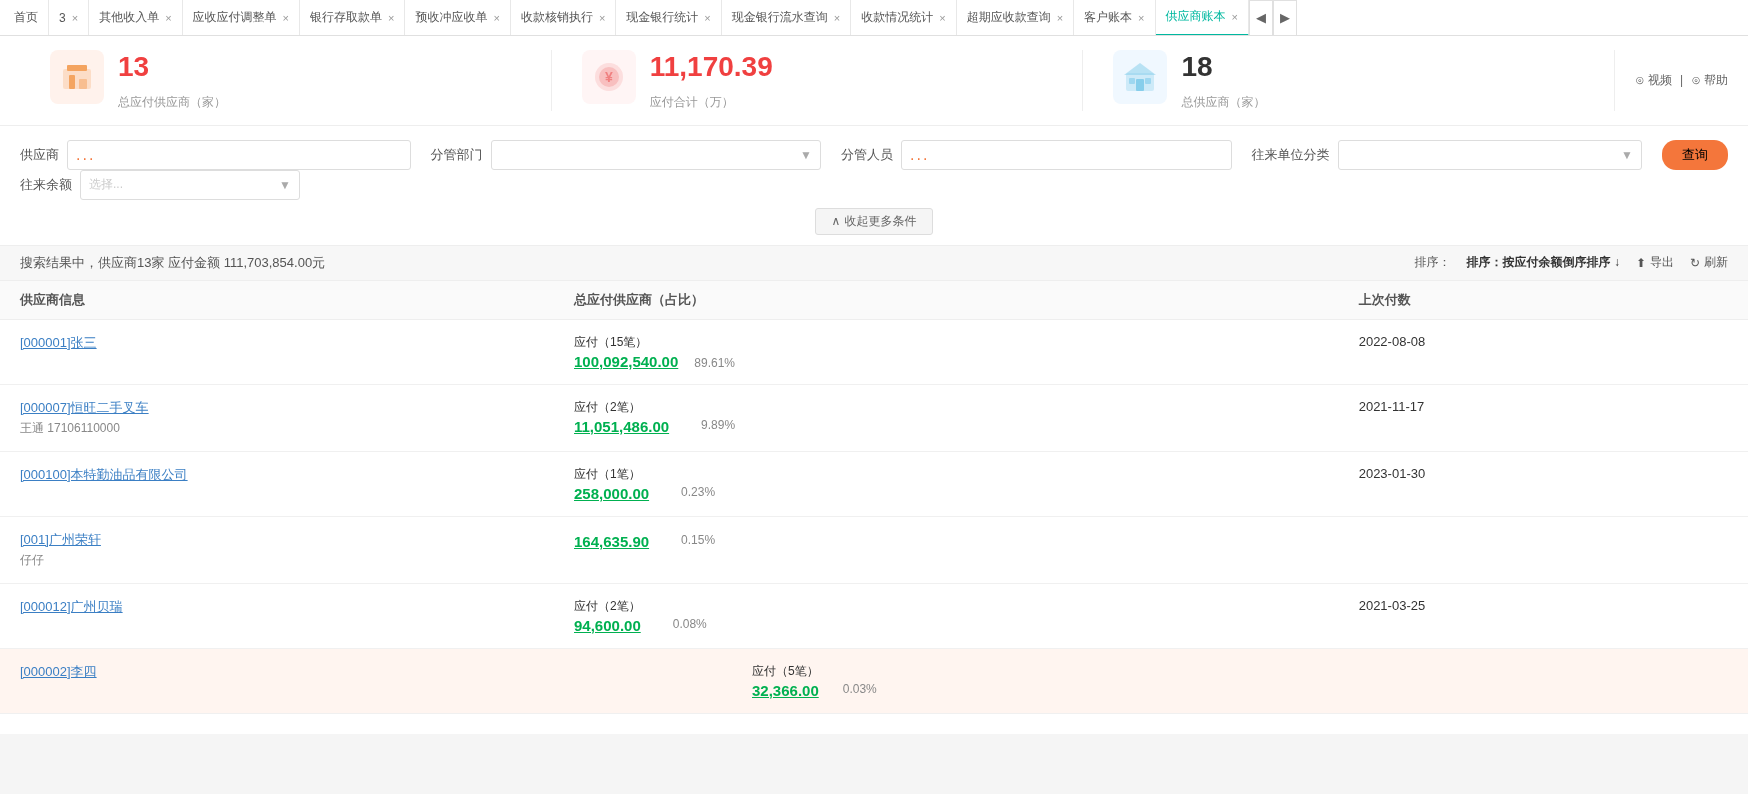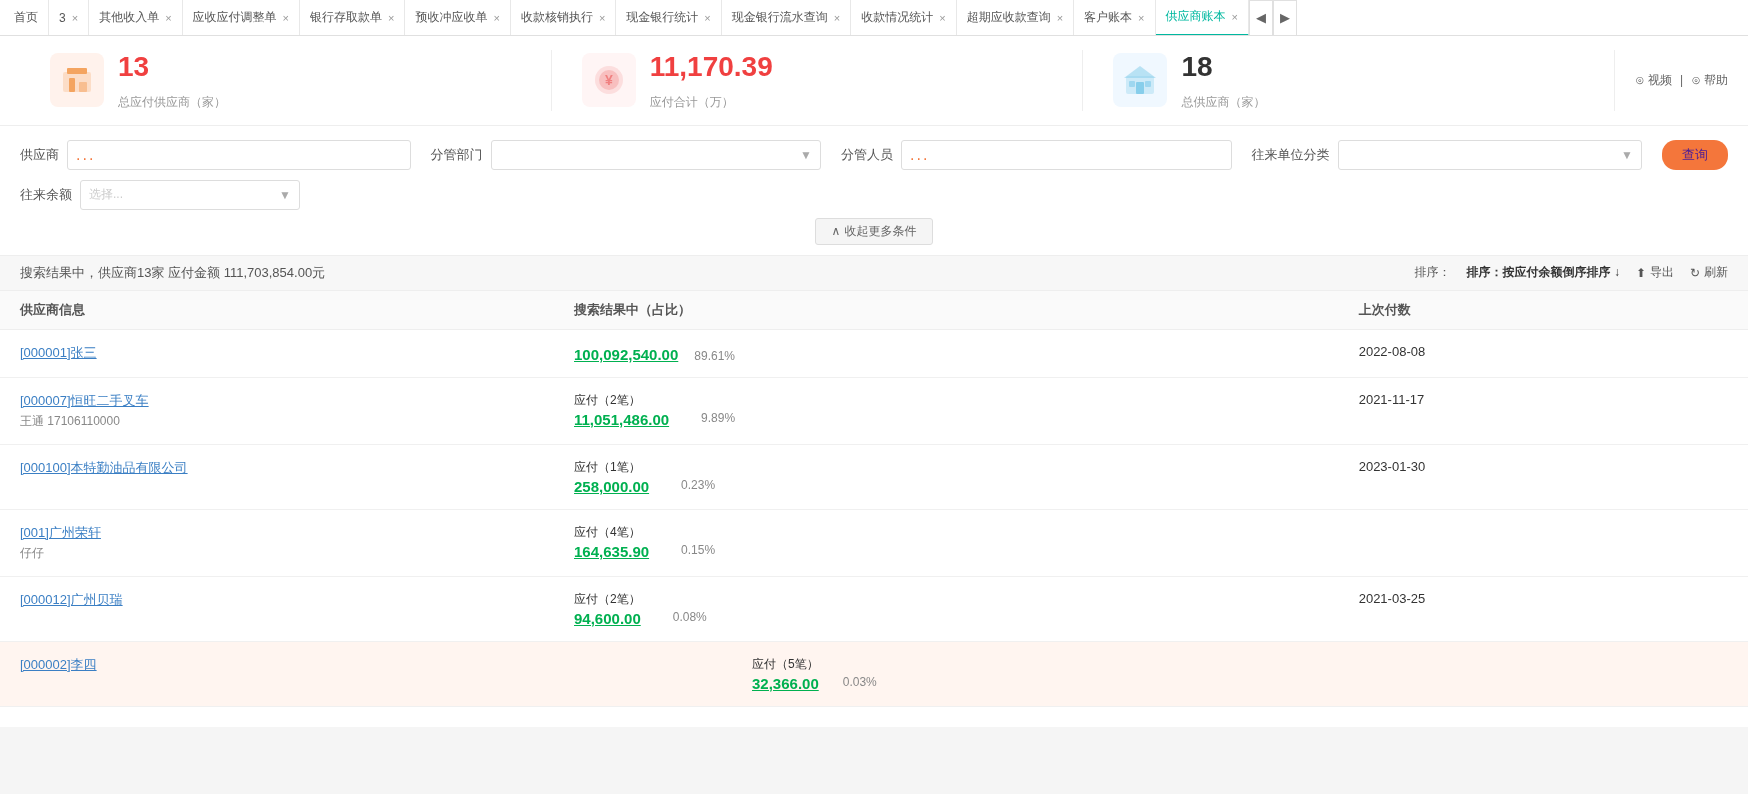--- a/index.html
+++ b/index.html
@@ -36,21 +36,21 @@
     .summary-bar {
       display: flex;
       background: #fff;
       padding: 14px 20px;
       gap: 0;
       border-bottom: 1px solid #eee;
       align-items: center;
     }
     .summary-card {
       display: flex;
-      align-items: center;
+      align-items: flex-start;
       flex: 1;
       border-right: 1px solid #eee;
       padding: 0 30px;
       gap: 14px;
     }
     .summary-card:last-child { border-right: none; }
     .summary-icon {
       width: 54px;
       height: 54px;
       display: flex;
@@ -88,21 +88,20 @@
     
     .filter-area {
       background: #fff;
       padding: 14px 20px 10px 20px;
       border-bottom: 1px solid #eee;
     }
     .filter-row {
       display: flex;
       align-items: center;
       gap: 20px;
-      margin-bottom: 10px;
       flex-wrap: wrap;
     }
     .filter-item {
       display: flex;
       align-items: center;
       gap: 8px;
       flex: 1;
       min-width: 200px;
     }
     .filter-label { font-size: 13px; color: #555; white-space: nowrap; }
@@ -117,21 +116,21 @@
       display: flex;
       align-items: center;
       justify-content: space-between;
       cursor: pointer;
       background: #fff;
     }
     .filter-input .dots { color: #f4763b; font-size: 16px; letter-spacing: 2px; }
     .filter-input .arrow-down { color: #aaa; font-size: 12px; }
     .filter-btn-search {
       background: #f4763b;
-      color: #4c1d95;
+      color: #000000;
       border: none;
       border-radius: 14px;
       padding: 6px 20px;
       font-size: 13px;
       cursor: pointer;
       white-space: nowrap;
     }
     .filter-row-2 {
       display: flex;
       align-items: center;
@@ -403,29 +402,30 @@
     <div class="action-btn">
       <span>↻</span>
       <span>刷新</span>
     </div>
   </div>
 </div>
 
 <div class="table-area">
   <div class="table-header">
     <div class="col-supplier-info">供应商信息</div>
-    <div class="col-trans-info">搜索结果中（占比）</div>
+    <div class="col-trans-info">总应付供应商（占比）</div>
     <div class="col-last-pay">上次付数</div>
   </div>
 
   <div class="table-row">
     <div class="col-supplier-info">
       <div class="supplier-link">[000001]张三</div>
     </div>
     <div class="col-trans-info">
+      <div class="trans-label">应付（15笔）</div>
       <div style="display:flex; align-items:flex-end; gap:0;">
         <div class="trans-amount">100,092,540.00</div>
         <span class="trans-percent">89.61%</span>
       </div>
     </div>
     <div class="col-last-pay">
       <span class="last-pay-date">2022-08-08</span>
     </div>
   </div>
 
@@ -461,21 +461,20 @@
       <span class="last-pay-date">2023-01-30</span>
     </div>
   </div>
 
   <div class="table-row">
     <div class="col-supplier-info">
       <div class="supplier-link">[001]广州荣轩</div>
       <div class="supplier-sub">仔仔</div>
     </div>
     <div class="col-trans-info">
-      <div class="trans-label">应付（4笔）</div>
       <div style="display:flex; align-items:center; gap:16px;">
         <div class="trans-amount">164,635.90</div>
         <span class="trans-percent">0.15%</span>
       </div>
     </div>
     <div class="col-last-pay">
       <span class="last-pay-date"></span>
     </div>
   </div>
 

